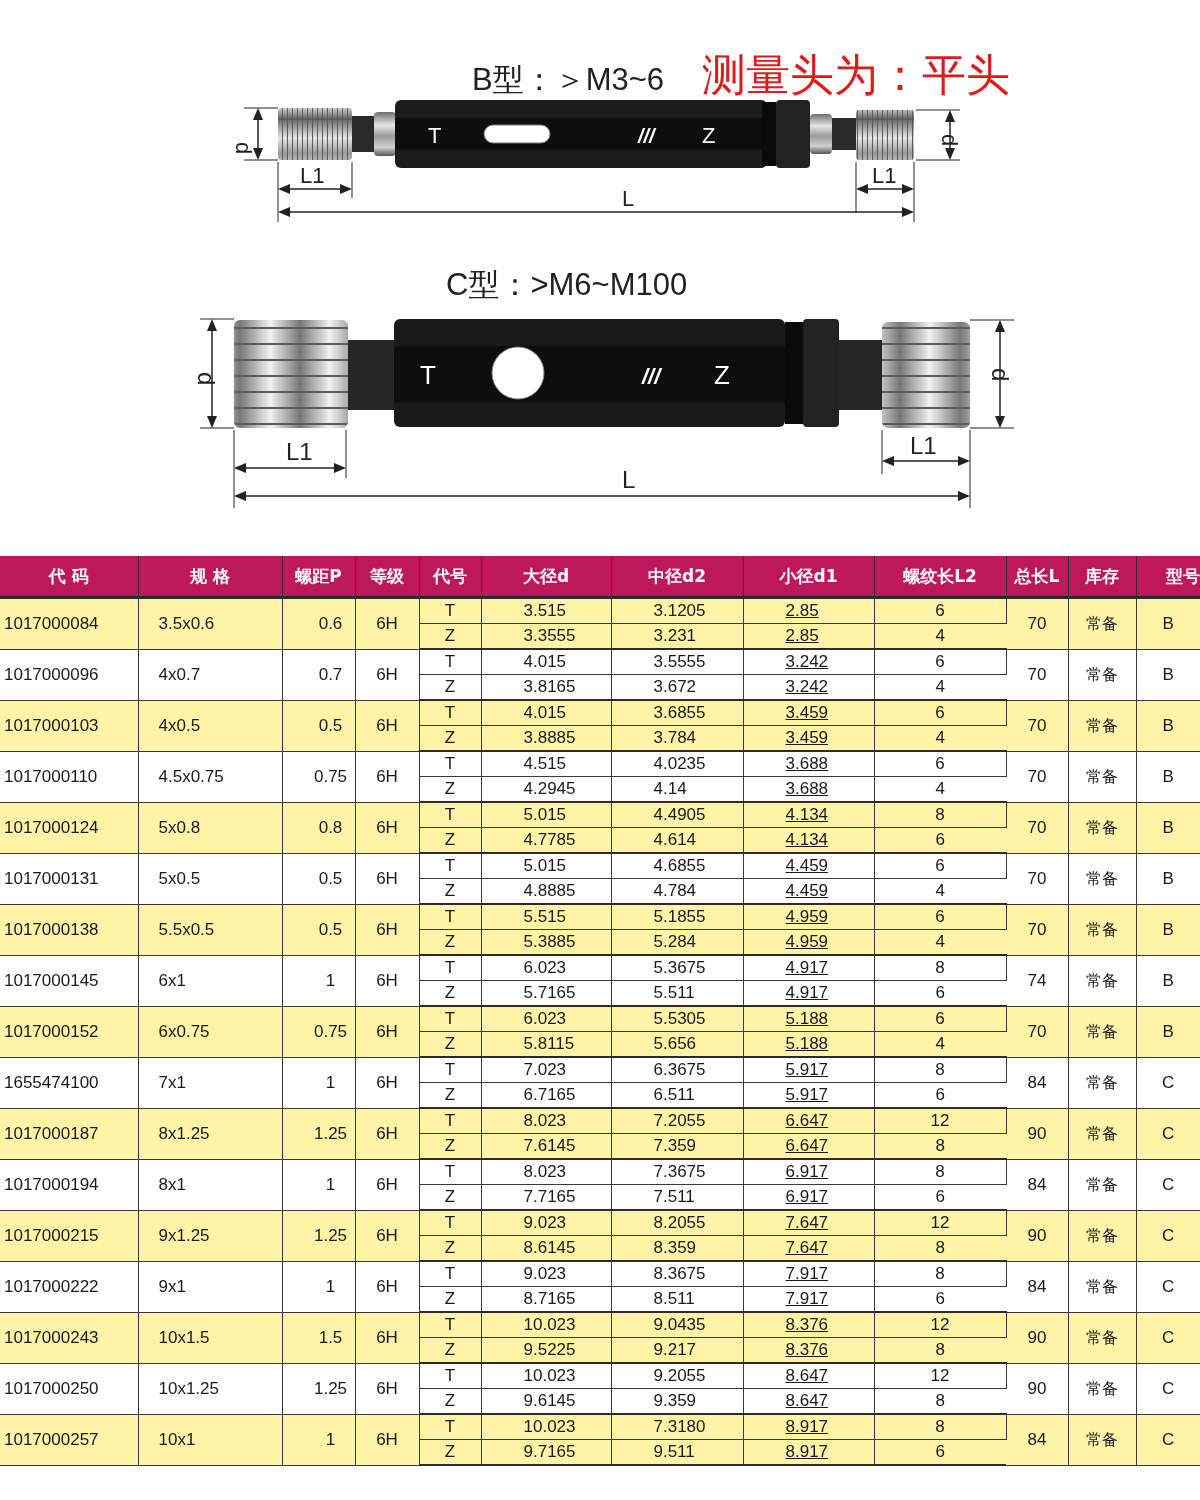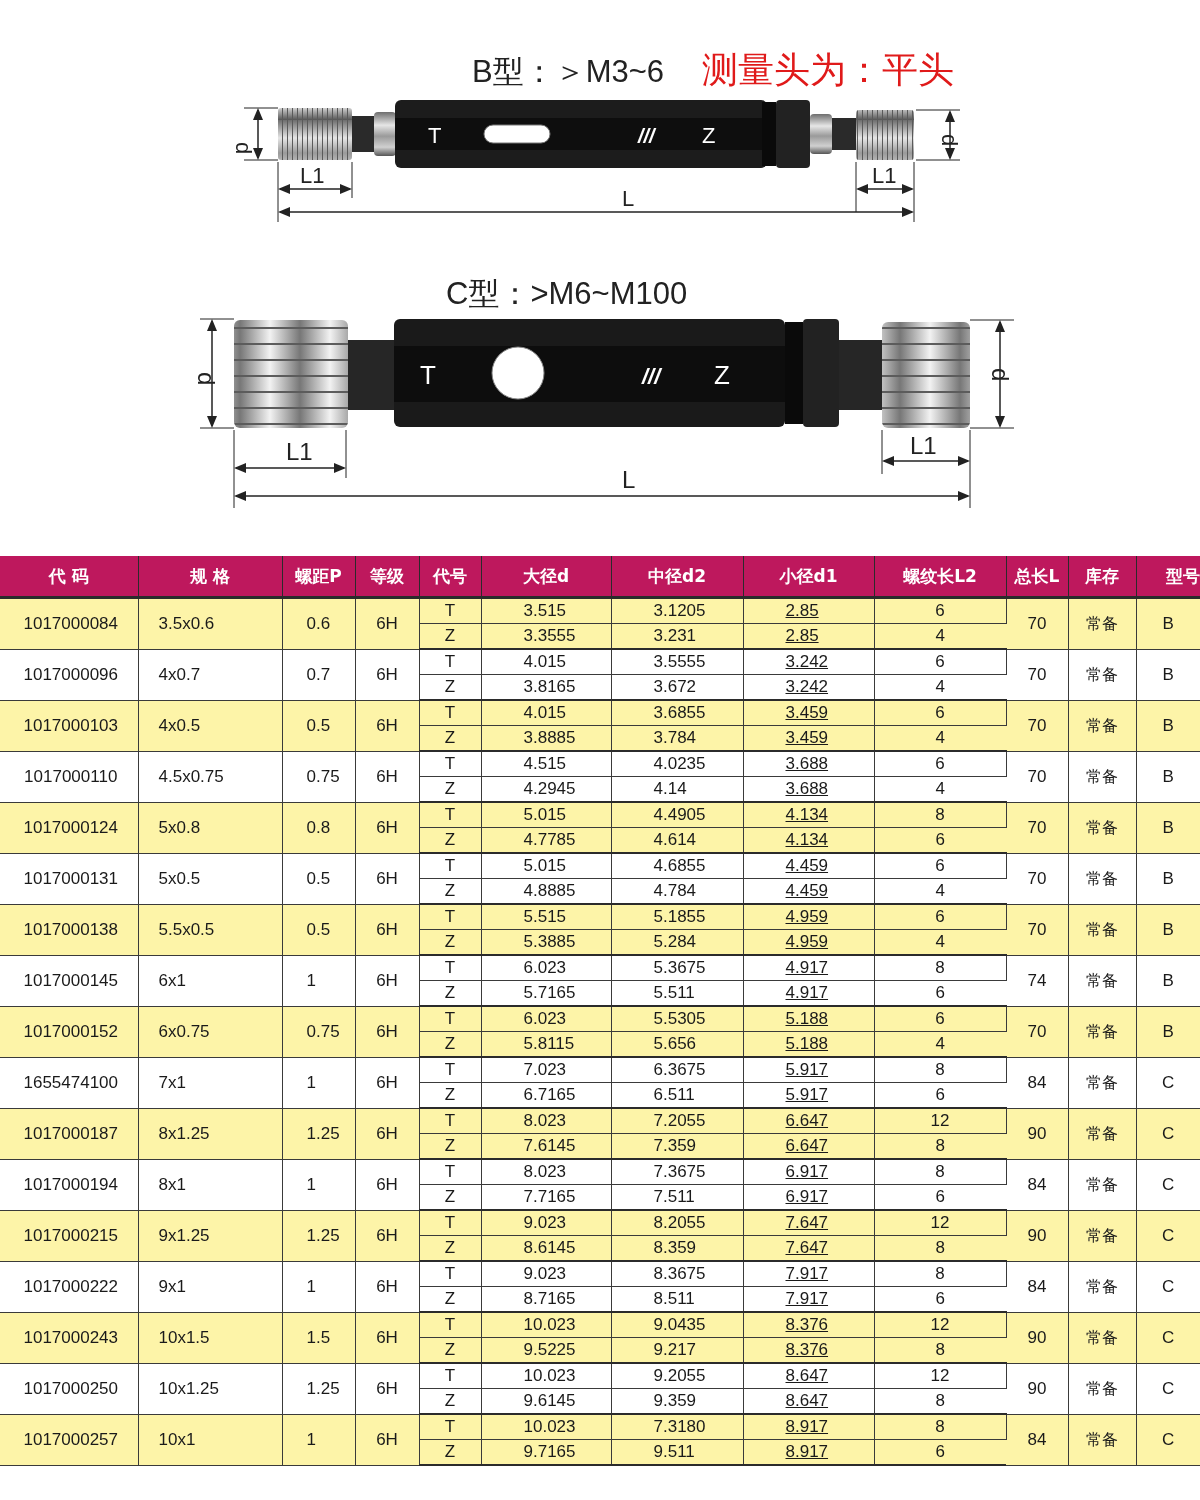--- a/index.html
+++ b/index.html
@@ -1,29 +1,29 @@
 <!DOCTYPE html>
 <html><head>
 <meta charset="utf-8">
 <style>
   html, body { margin: 0; padding: 0; background: #ffffff; }
   body { width: 1200px; height: 1500px; position: relative; overflow: hidden; font-family: "Liberation Sans", "DejaVu Sans", sans-serif; color: #1a1a1a; }
   .fig-title { position: absolute; font-family: "Liberation Sans", "DejaVu Sans", sans-serif; font-size: 31px; color: #222; white-space: nowrap; }
-  .fig-title .red { color: #e01a1a; font-size: 36px; margin-left: 38px; }
+  .fig-title .red { color: #e01a1a; font-size: 44px; margin-left: 38px; }
   svg text { font-family: "Liberation Sans", "DejaVu Sans", sans-serif; }
 
   table.spec { position: absolute; left: 0; top: 556px; width: 1200px; border-collapse: collapse; table-layout: fixed; }
   table.spec th { background: #be185d; color: #fff; font-weight: bold; font-size: 17px; height: 40px; border-right: 1px solid #2b2b2b; border-bottom: 3px solid #2b2b2b; padding: 0; text-align: center; font-family: "DejaVu Sans", sans-serif; }
   table.spec th:last-child { border-right: none; text-align: right; }
   table.spec td { font-size: 17px; height: 24px; padding: 0; border-right: 1px solid #3a3a3a; border-bottom: 1px solid #3a3a3a; text-align: center; line-height: 24px; white-space: nowrap; }
   table.spec td:last-child { border-right: none; }
   table.spec tr.group-end td { border-bottom: 2px solid #2b2b2b; }
-  table.spec td.code { text-align: center; padding-left: 4px; }
+  table.spec td.code { text-align: left; padding-left: 4px; }
   table.spec td.spec-size { text-align: left; padding-left: 20px; }
-  table.spec td.pitch { text-align: left; padding-left: 24px; }
+  table.spec td.pitch { text-align: center; padding-left: 24px; }
   table.spec td.cjk { font-family: "DejaVu Sans", sans-serif; font-size: 16px; }
   tbody.odd td { background: #fdf4a8; }
   tbody.even td { background: #ffffff; }
   table.spec td.num { text-align: left; }
   td.c-d { padding-left: 42px !important; }
   td.c-d2 { padding-left: 42px !important; }
   td.c-d1 { padding-left: 42px !important; text-decoration: underline; }
   td.c-l2 { text-align: center !important; }
 </style>
 </head>
@@ -92,21 +92,21 @@
   <polygon points="856,189 868,184 868,194" fill="#222"></polygon>
   <polygon points="914,189 902,184 902,194" fill="#222"></polygon>
   <text x="872" y="183" fill="#222" font-size="22">L1</text>
 
   <line x1="280" y1="212" x2="912" y2="212" stroke="#222" stroke-width="1.5"></line>
   <polygon points="278,212 290,207 290,217" fill="#222"></polygon>
   <polygon points="914,212 902,207 902,217" fill="#222"></polygon>
   <text x="622" y="206" fill="#222" font-size="22">L</text>
 </svg>
 
-<div class="fig-title" style="left:446px; top:264px;margin-top:9px;">
+<div class="fig-title" style="left:446px; top:264px;">
   <span>C型：&gt;M6~M100</span>
 </div>
 
 <svg style="position:absolute; left:0; top:310px;" width="1200" height="205" viewBox="0 310 1200 205">
   <defs>
     <linearGradient id="steelC" x1="0" y1="0" x2="0" y2="1">
       <stop offset="0" stop-color="#6a6a6a"></stop>
       <stop offset="0.25" stop-color="#ececec"></stop>
       <stop offset="0.5" stop-color="#8e8e8e"></stop>
       <stop offset="0.75" stop-color="#dadada"></stop>

